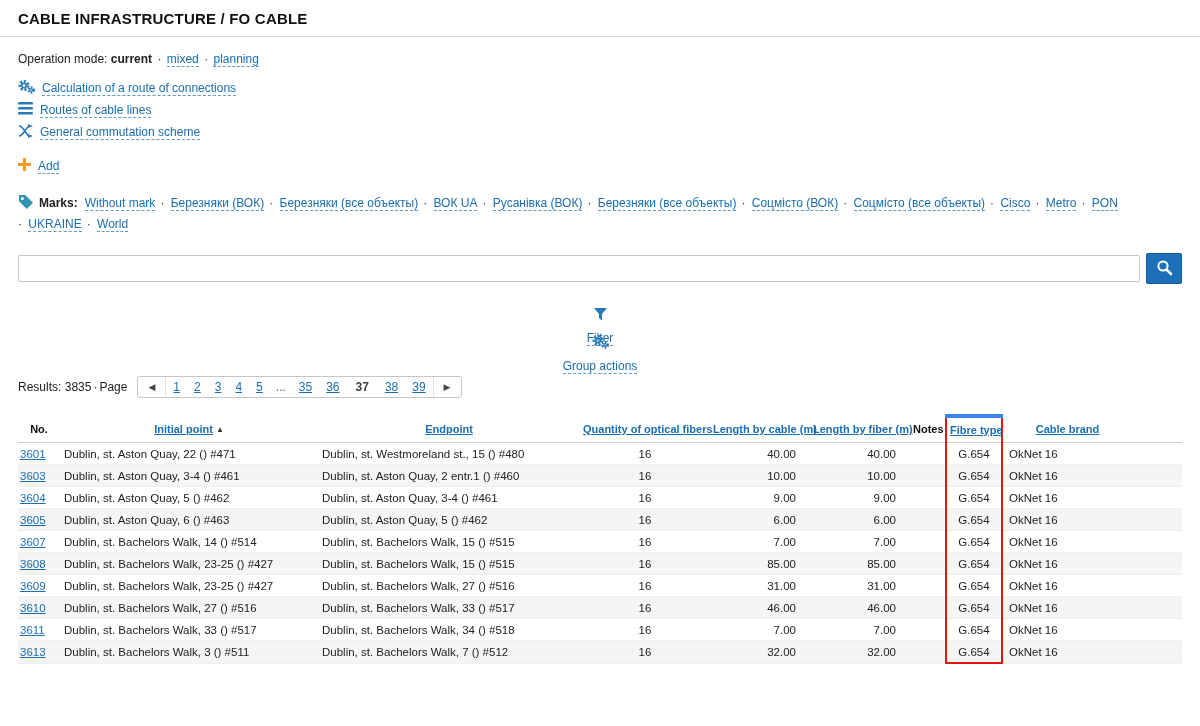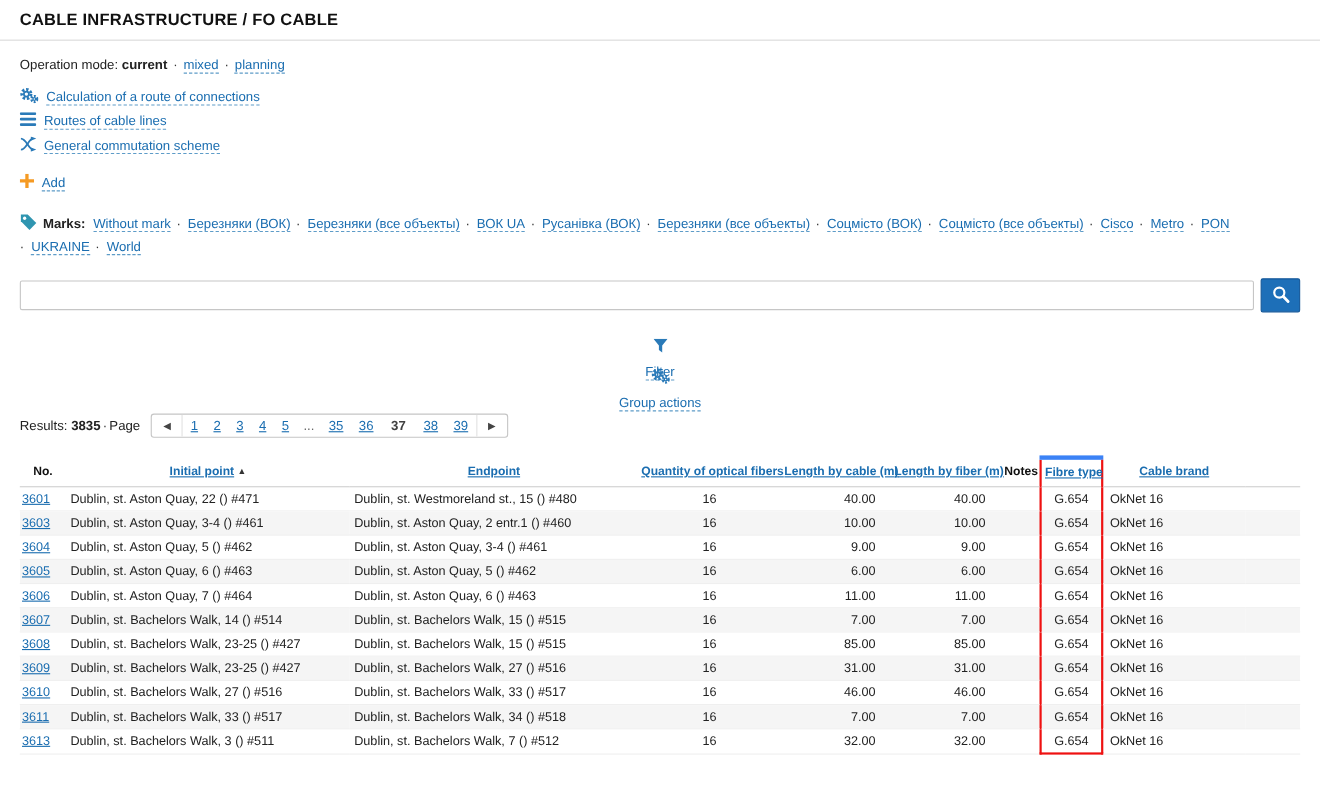--- a/index.html
+++ b/index.html
@@ -26,21 +26,21 @@
   .mark-item + .mark-item::before { content: "· "; color: #333; margin-right: 3px; }
 
   .search-row { margin-top: 22px; display: flex; align-items: center; gap: 6px; }
   .search-input { flex: 1; height: 27px; border: 1px solid #c6c6c6; border-radius: 2px; padding: 0 8px; font: inherit; color: #333; outline: none; }
   .search-button { width: 36px; height: 31px; background: #1d6fb8; border: 1px solid #16599a; border-radius: 2px; display: flex; align-items: center; justify-content: center; cursor: pointer; }
 
   .tool-row { margin-top: 10px; display: flex; align-items: center; gap: 7px; height: 16px; flex-direction: column; }
   .tool-row.first { margin-top: 24px; }
 
   .results-row { margin-top: 26px; display: flex; align-items: center; }
-  .results-count { font-weight: 700; }
+  .results-count { font-weight: 400; }
   .pager { display: inline-flex; align-items: stretch; border: 1px solid #c5c5c5; border-radius: 3px; margin-left: 10px; overflow: hidden; }
   .pg-arrow { display: flex; align-items: center; padding: 3px 10px; font-size: 9px; color: #444; }
   .pg-arrow.prev { border-right: 1px solid #e2e2e2; }
   .pg-arrow.next { border-left: 1px solid #e2e2e2; }
   .pg-item { display: flex; align-items: center; }
   .pg-item a { padding: 3px 7px; text-decoration: underline; }
   .pg-ellipsis { display: flex; align-items: center; padding: 3px 6px; color: #666; }
   .pg-current { display: flex; align-items: center; padding: 3px 9px; font-weight: 700; color: #404040; }
 
   table { width: 100%; border-collapse: collapse; table-layout: fixed; margin-top: 16px; }
@@ -315,32 +315,20 @@
           <td class="c-end">Dublin, st. Aston Quay, 5 () #462</td>
           <td class="c-qty">16</td>
           <td class="c-lc">6.00</td>
           <td class="c-lf">6.00</td>
           <td class="c-notes"></td>
           <td class="c-fibre">G.654</td>
           <td class="c-brand">OkNet 16</td>
           <td></td>
         </tr>
 
-        <tr class="data-row">
-          <td class="c-no"><a>3606</a></td>
-          <td class="c-init">Dublin, st. Aston Quay, 7 () #464</td>
-          <td class="c-end">Dublin, st. Aston Quay, 6 () #463</td>
-          <td class="c-qty">16</td>
-          <td class="c-lc">11.00</td>
-          <td class="c-lf">11.00</td>
-          <td class="c-notes"></td>
-          <td class="c-fibre">G.654</td>
-          <td class="c-brand">OkNet 16</td>
-          <td></td>
-        </tr>
 
         <tr class="data-row">
           <td class="c-no"><a>3607</a></td>
           <td class="c-init">Dublin, st. Bachelors Walk, 14 () #514</td>
           <td class="c-end">Dublin, st. Bachelors Walk, 15 () #515</td>
           <td class="c-qty">16</td>
           <td class="c-lc">7.00</td>
           <td class="c-lf">7.00</td>
           <td class="c-notes"></td>
           <td class="c-fibre">G.654</td>

